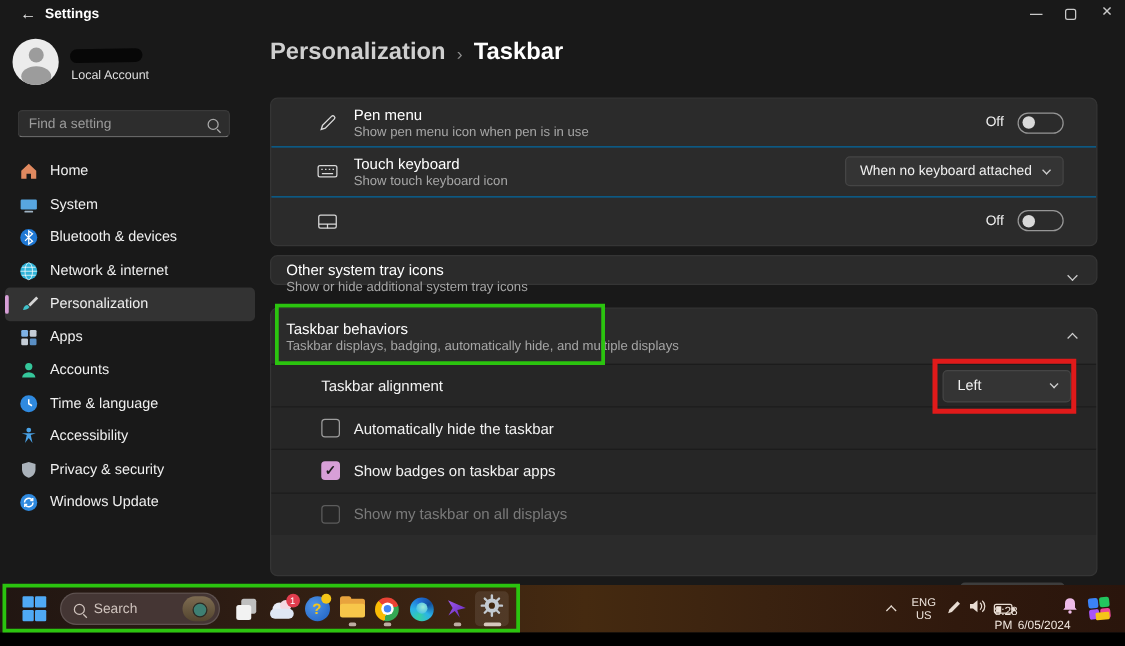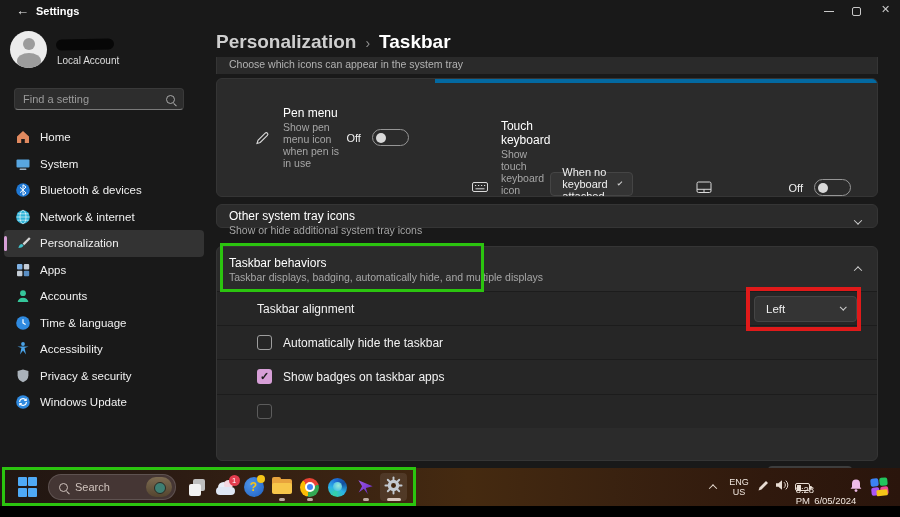--- a/index.html
+++ b/index.html
@@ -39,23 +39,23 @@
   .crumbs { position:absolute; left:216px; top:31px; display:flex; align-items:center; gap:9px; }
   .crumb-parent { font-size:19px; font-weight:600; color:#cfcfcf; }
   .crumb-sep { font-size:14px; color:#909090; padding-top:2px; }
   .crumb-cur { font-size:19px; font-weight:bold; color:#fff; }
 
   .frag { position:absolute; left:216px; top:57px; width:662px; height:17px; background:#2a2a2a;
     border-left:1px solid #353535; border-right:1px solid #353535; }
   .frag span { position:absolute; left:12px; top:1px; font-size:10.5px; color:#b3b3b3; }
 
   .card { position:absolute; left:216px; width:662px; background:#2b2b2b; border:1px solid #353535; border-radius:6px; }
-  .tray-card { top:78px; height:119px; display:flex; overflow:hidden; }
+  .tray-card { top:78px; height:119px; display:flex; flex-direction:column; overflow:hidden; }
   .t-row { flex:1; display:flex; align-items:center; padding:0 26px 0 36px; }
-  .t-row + .t-row { border-top:4px solid #0369a1;align-items:flex-end; }
+  .t-row + .t-row { border-top:1px solid #0369a1; }
   .t-ic { width:18px; height:18px; margin-right:12px; flex:0 0 auto; }
   .t-txt { display:flex; flex-direction:column; gap:1px; }
   .t-title { font-size:12px; color:#fff; }
   .t-sub { font-size:10.5px; color:#a6a6a6; }
   .spacer { flex:1; }
 
   .toggle-wrap { display:flex; align-items:center; gap:11px; }
   .tog-state { font-size:11px; color:#f0f0f0; }
   .toggle { position:relative; width:37px; height:17px; border:1px solid #969696; border-radius:10px; }
   .toggle .knob { position:absolute; left:3px; top:2.5px; width:10px; height:10px; border-radius:50%; background:#d9d9d9; }
@@ -264,23 +264,20 @@
       <span class="lbl">Windows Update</span>
     </div>
   </div>
 
   <div class="crumbs">
     <span class="crumb-parent">Personalization</span>
     <span class="crumb-sep">›</span>
     <span class="crumb-cur">Taskbar</span>
   </div>
 
-  <div class="frag">
-    <span>Choose which icons can appear in the system tray</span>
-  </div>
 
   <div class="card tray-card">
     <div class="t-row">
       <span class="t-ic"><svg viewBox="0 0 18 18">
             <path d="M4 14.5l1-3.2 7.2-7.2a1.5 1.5 0 012.2 2.2l-7.2 7.2z" stroke="#d9d9d9" stroke-width="1.1" fill="none"></path>
           </svg></span>
       <span class="t-txt">
         <span class="t-title">Pen menu</span>
         <span class="t-sub">Show pen menu icon when pen is in use</span>
       </span>
@@ -351,20 +348,21 @@
     <div class="b-row">
       <span class="cb"></span>
       <span class="b-label">Automatically hide the taskbar</span>
     </div>
     <div class="b-row">
       <span class="cb checked"></span>
       <span class="b-label">Show badges on taskbar apps</span>
     </div>
     <div class="b-row">
       <span class="cb dis"></span>
+      <span class="b-label dis">Show my taskbar on all displays</span>
     </div>
   </div>
 
   <div class="sliver"></div>
 
   <div class="taskbar">
     <div class="tb-item" style="left:14px">
       <span class="start-grid">
           <i></i>
           <i></i>

